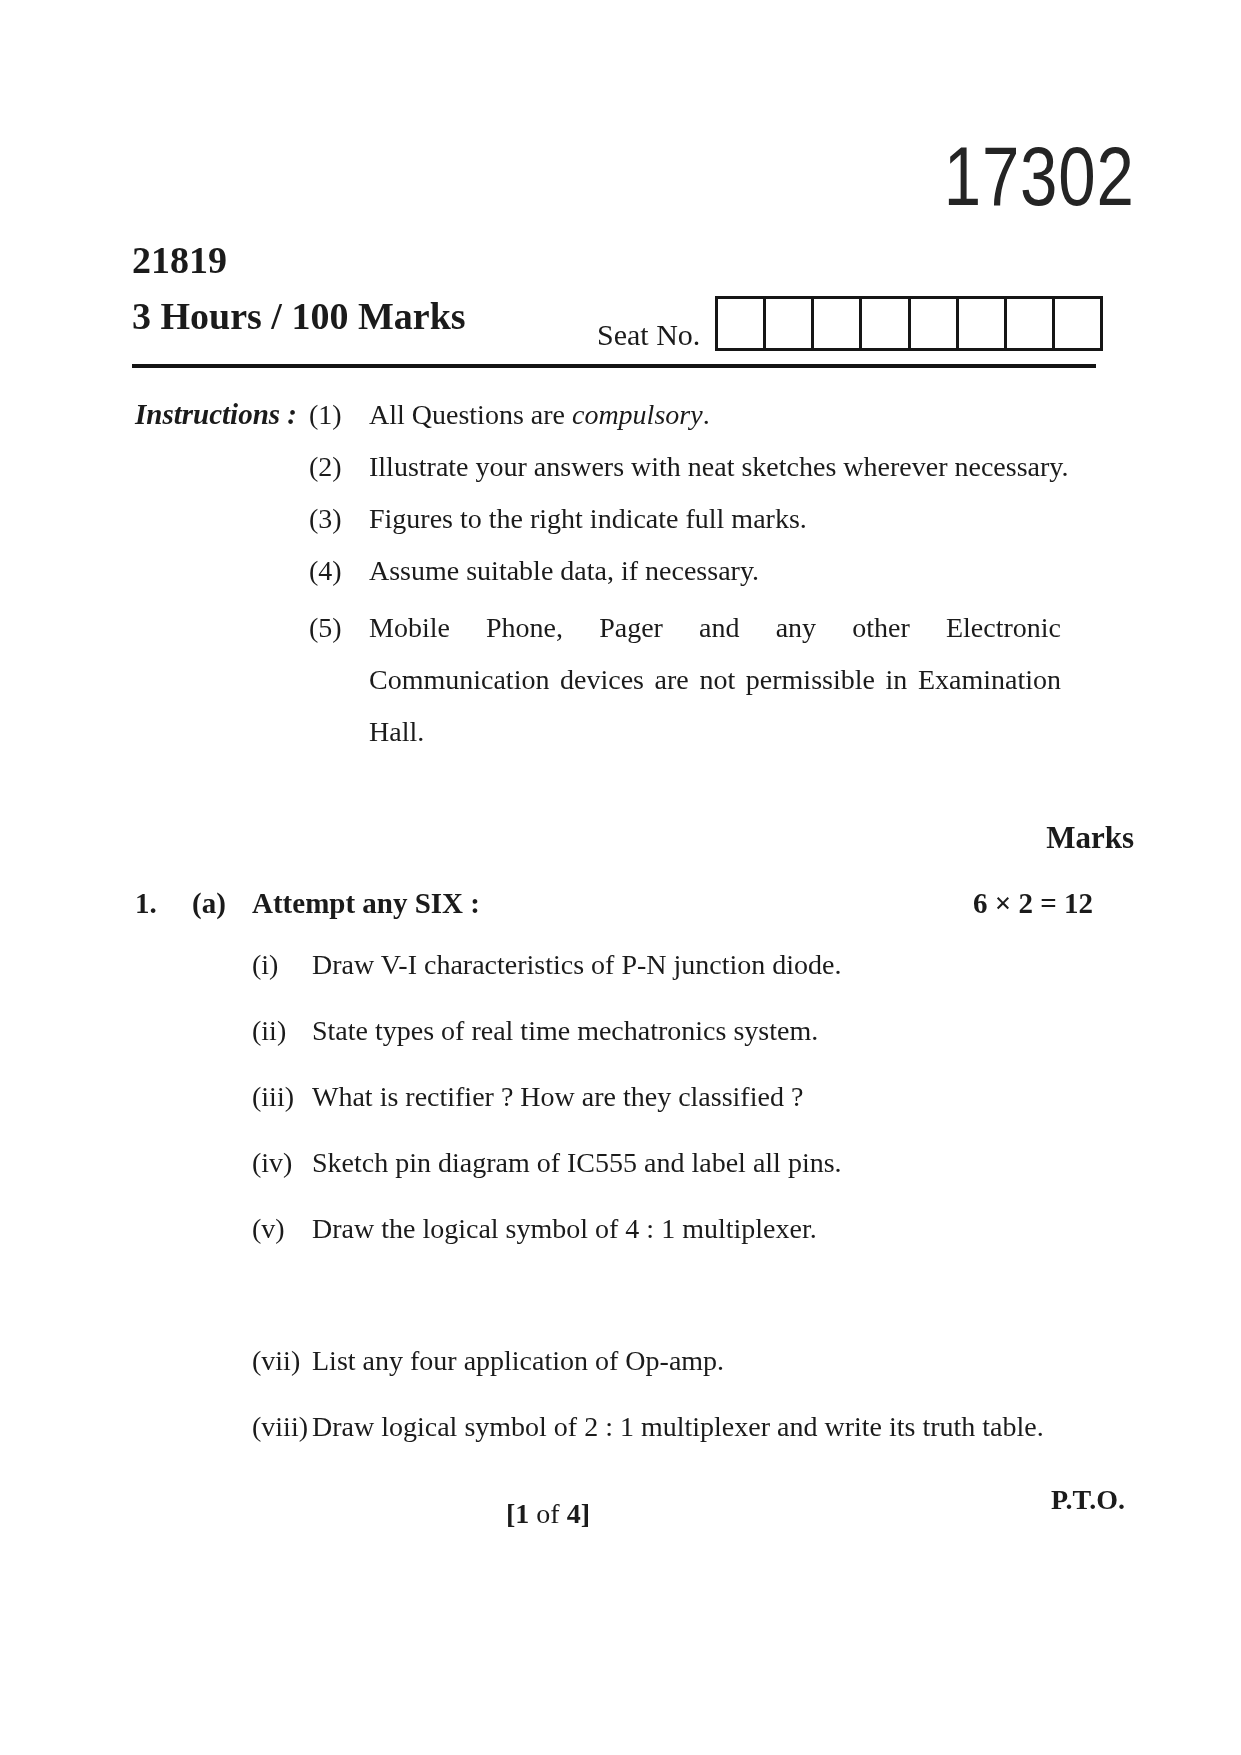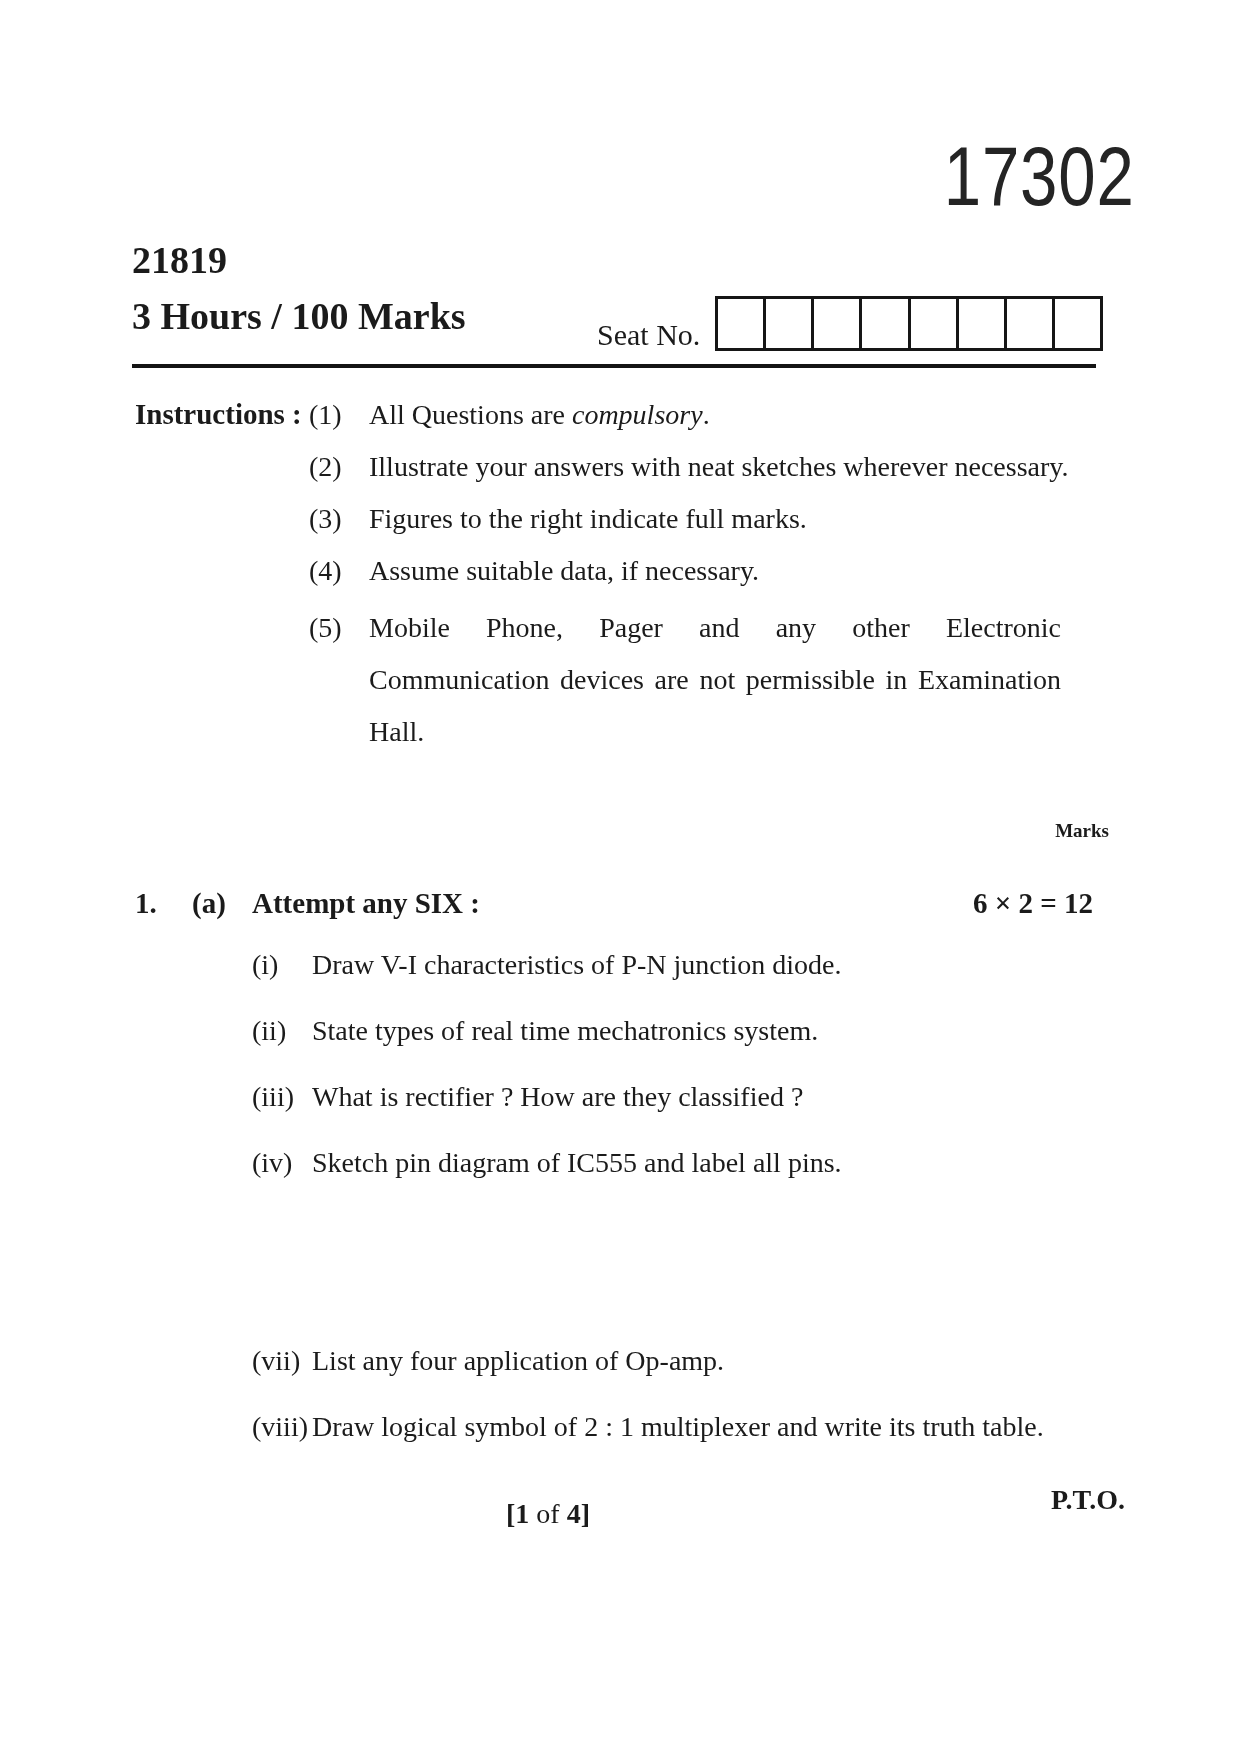--- a/index.html
+++ b/index.html
@@ -44,40 +44,40 @@
   }
   .seat-cell{flex:1;border-left:3px solid #161616;}
   .seat-cell:first-child{border-left:none;}
   .rule{
     position:absolute;top:364px;left:132px;
     width:964px;height:4px;background:#141414;
   }
   
   .instr-label{
     position:absolute;top:398px;left:135px;
-    font-size:29px;font-weight:bold;
+    font-size:29px;font-weight:bold;font-style:italic;
   }
   .instr-row{
     position:absolute;left:309px;width:800px;
     font-size:28px;line-height:34px;
   }
   .instr-num{display:inline-block;width:60px;}
   .instr-text{white-space:nowrap;}
   .instr-text .em{font-style:italic;}
   .instr-row.two-line{line-height:52px;}
   .instr-row.two-line .instr-num{vertical-align:top;}
   .instr-text.justify{
     display:inline-block;width:692px;
     white-space:normal;text-align:justify;
     vertical-align:top;
   }
   
   .marks-head{
-    position:absolute;top:820px;right:160px;
-    font-size:19px;font-weight:bold;
+    position:absolute;top:820px;right:135px;
+    font-size:31px;font-weight:bold;
   }
   .q-row{
     position:absolute;top:886px;left:0;width:1241px;height:40px;
     font-size:29px;font-weight:bold;line-height:34px;
   }
   .q-num{position:absolute;left:135px;}
   .q-part{position:absolute;left:192px;}
   .q-title{position:absolute;left:252px;}
   .q-marks{position:absolute;right:148px;}
   .item{
@@ -153,20 +153,23 @@
   </div>
   <div class="item" style="top:1080px">
     <span class="item-num">(iii)</span><span class="item-text">What is rectifier ? How are they classified ?</span>
   </div>
   <div class="item" style="top:1014px">
     <span class="item-num">(ii)</span><span class="item-text">State types of real time mechatronics system.</span>
   </div>
   <div class="item" style="top:1146px">
     <span class="item-num">(iv)</span><span class="item-text">Sketch pin diagram of IC555 and label all pins.</span>
   </div>
+  <div class="item" style="top:1212px">
+    <span class="item-num">(v)</span><span class="item-text">Draw the logical symbol of 4 : 1 multiplexer.</span>
+  </div>
   <div class="item" style="top:1344px">
     <span class="item-num">(vii)</span><span class="item-text">List any four application of Op-amp.</span>
   </div>
   <div class="item" style="top:1410px">
     <span class="item-num">(viii)</span><span class="item-text">Draw logical symbol of 2 : 1 multiplexer and write its truth table.</span>
   </div>
 
   <div class="footer-page">
     <span class="b">[1</span>
     <span>of</span>

